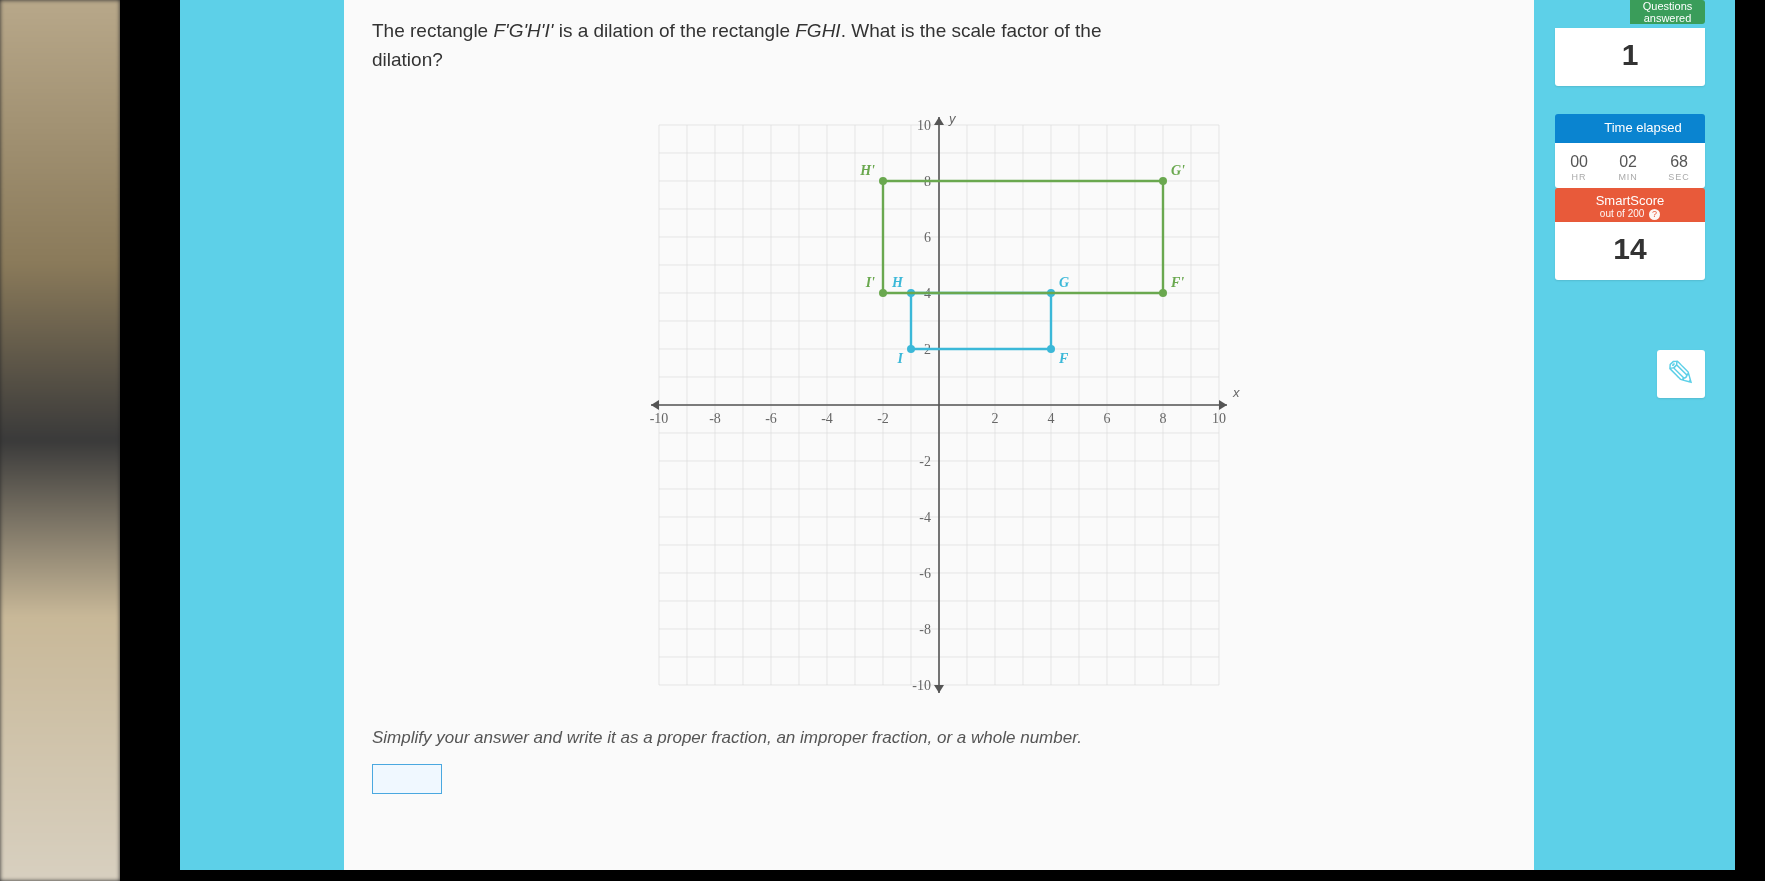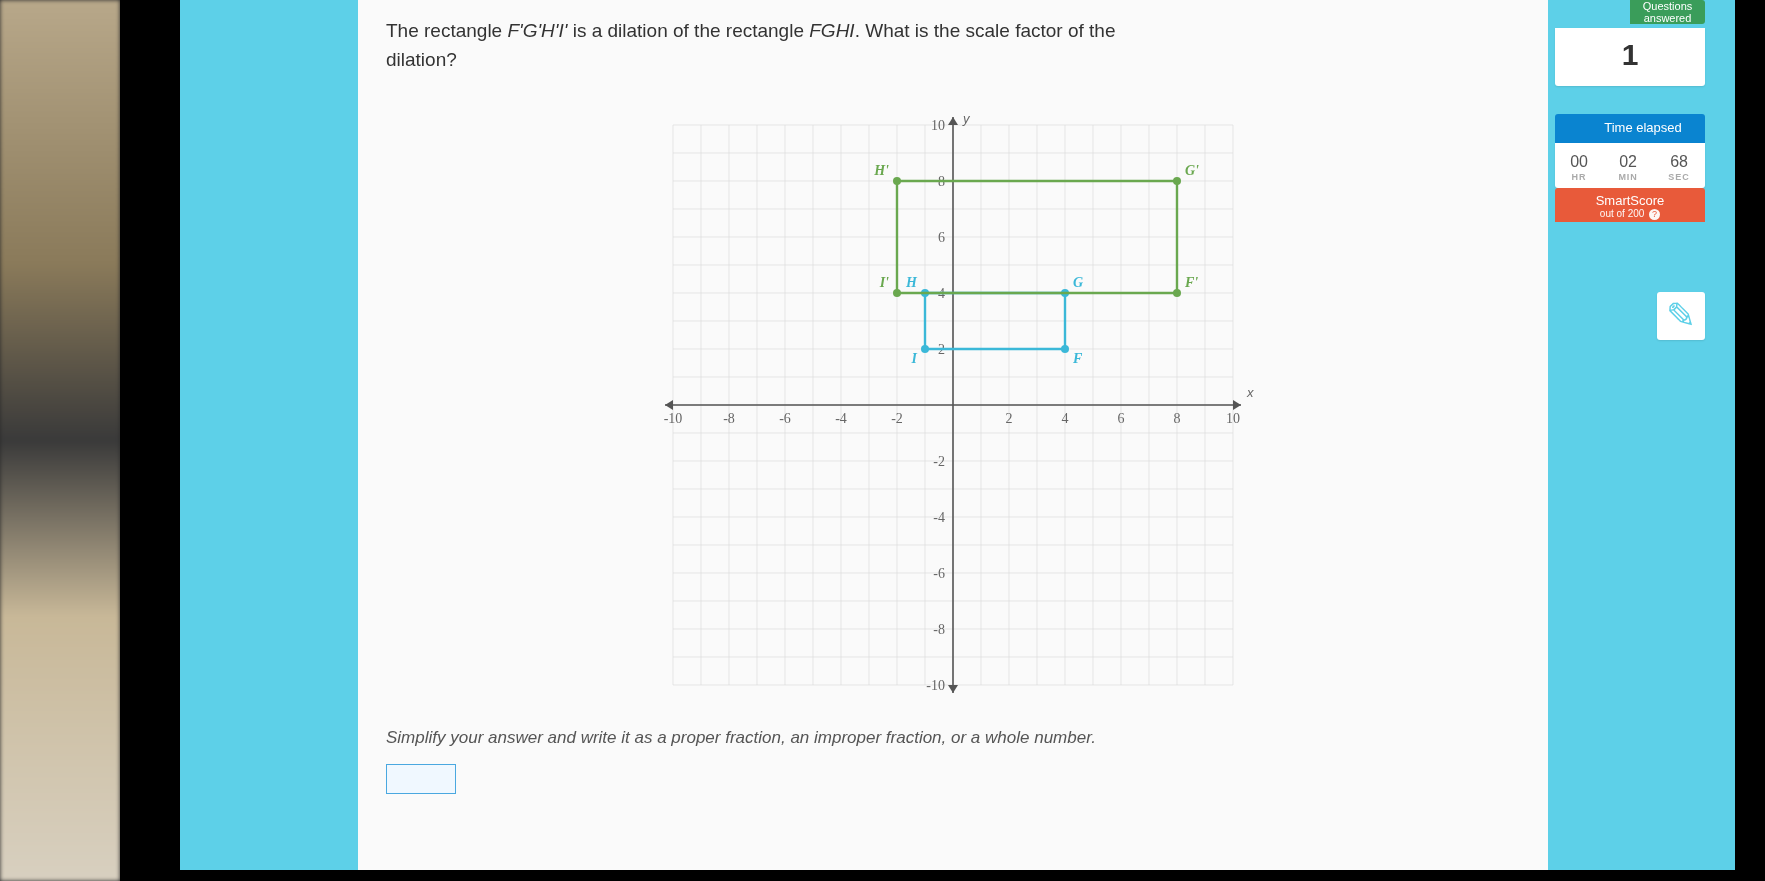--- a/index.html
+++ b/index.html
@@ -22,21 +22,21 @@
     left: 120px; top: 0; width: 1645px; height: 881px;
     background: #000;
   }
   .screen {
     position: absolute;
     left: 180px; top: 0; width: 1555px; height: 870px;
     background: #5dd0e8;
   }
   .content-panel {
     position: absolute;
-    left: 178px; top: 0; width: 1190px; height: 870px;
+    left: 164px; top: 0; width: 1190px; height: 870px;
     background: #fafafa;
     padding: 16px 28px 28px 28px;
   }
   .question-text {
     font-size: 19px;
     color: #333;
     line-height: 1.55;
     font-family: Verdana, sans-serif;
   }
   .question-text .var { font-style: italic; }
@@ -113,21 +113,21 @@
   .time-body {
     background: #fff;
     border-radius: 0 0 3px 3px;
     padding: 10px 0 6px 0;
     box-shadow: 0 1px 2px rgba(0,0,0,0.1);
     display: flex;
     justify-content: space-around;
   }
   .time-seg { text-align: center; }
   .time-val { font-size: 16px; color: #555; font-family: Verdana, sans-serif; }
-  .time-lbl { font-size: 9px; color: #aaa; letter-spacing: 1px; margin-top: 1px; font-weight: bold; }
+  .time-lbl { font-size: 9px; color: #aaa; letter-spacing: 1px; margin-top: 1px; }
   .score-header {
     background: #e85a3a;
     color: #fff;
     font-size: 13px;
     padding: 5px 0 2px 0;
     border-radius: 3px 3px 0 0;
     line-height: 1.2;
   }
   .score-header .sub { font-size: 10px; opacity: 0.95; }
   .score-header .q {
@@ -288,19 +288,20 @@
       <div class="time-seg">
         <div class="time-val">68</div>
         <div class="time-lbl">SEC</div>
       </div>
     </div>
 
     <div class="score-header">
       <div>SmartScore</div>
       <div class="sub"><span>out of 200</span> <span class="q">?</span></div>
     </div>
+    <div class="big-num">14</div>
 
     <div class="pencil">
       <span>✎</span>
     </div>
   </div>
 
 </div>
 
 </body></html>

